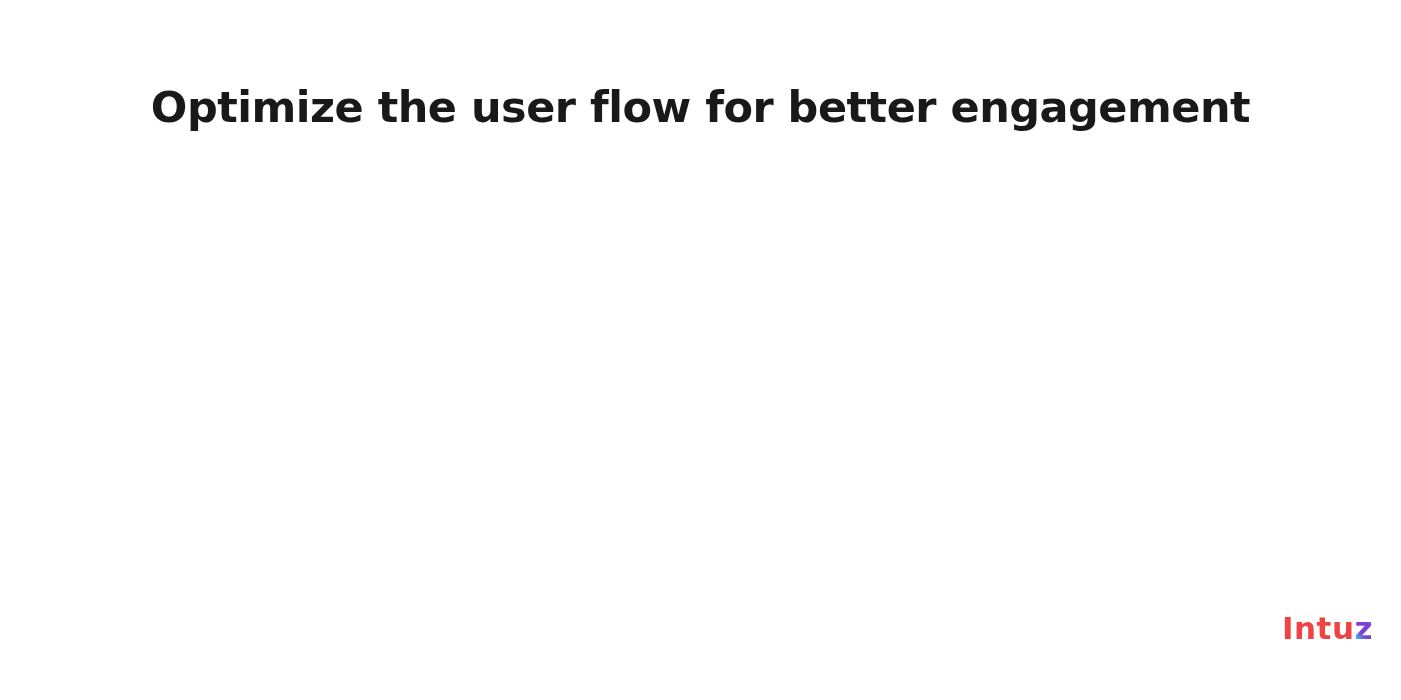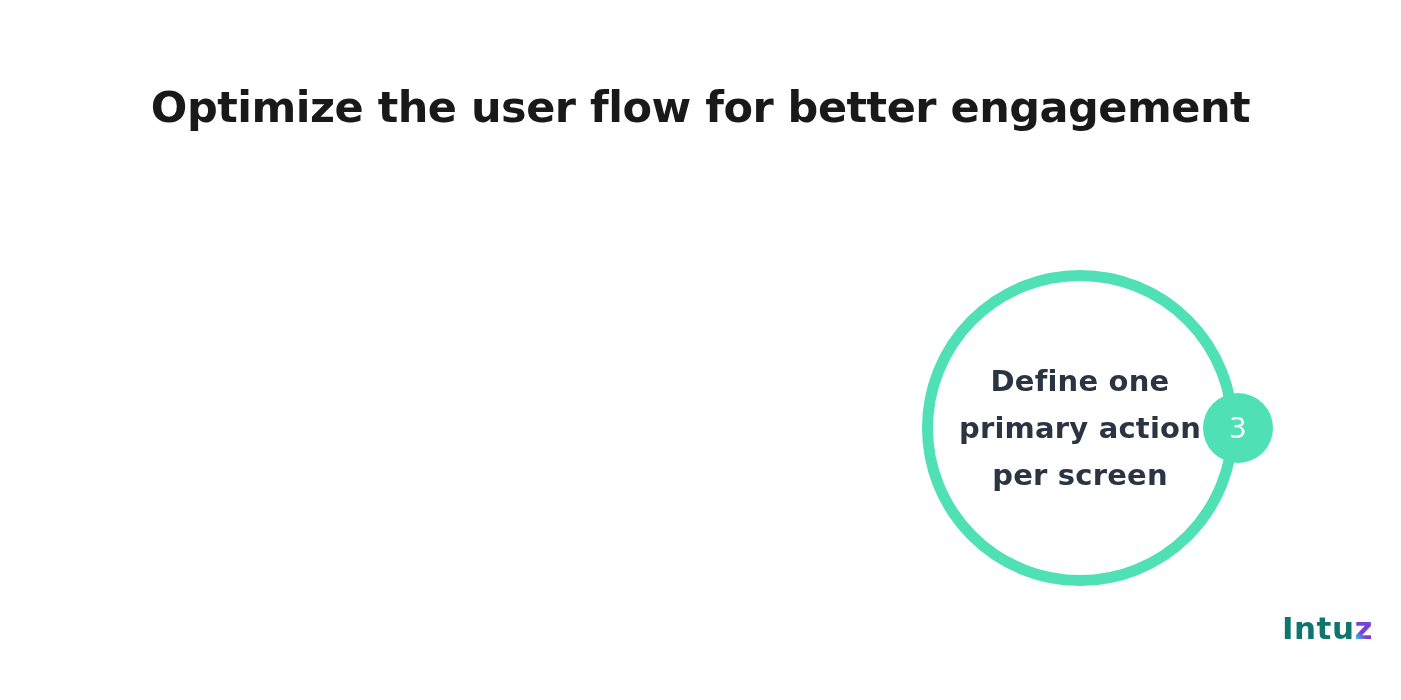--- a/index.html
+++ b/index.html
@@ -87,49 +87,38 @@
   .logo {
     position: absolute;
     right: 28px;
     bottom: 24px;
     font-size: 31px;
     font-weight: 700;
     letter-spacing: 0.5px;
     line-height: 1;
   }
   .logo-main {
-    color: #0f766e;
+    color: #ef4444;
   }
   .logo-z {
     background: linear-gradient(225deg, #2BE2E2 8%, #7B3FD6 35%, #7B3FD6 62%, #2BE2E2 88%);
     -webkit-background-clip: text;
     background-clip: text;
     color: transparent;
   }
 </style>
 </head>
 <body>
 
 <div class="canvas">
 
   <h1 class="title">Optimize the user flow for better engagement</h1>
 
   <section class="steps">
 
 
 
-    <div class="step step-3">
-      <div class="ring" style="border-color: rgb(79, 224, 181);"></div>
-      <div class="label-wrap">
-        <span class="label">Define one
-primary action
-per screen</span>
-      </div>
-      <div class="badge" style="background-color: rgb(79, 224, 181);">
-        <span>3</span>
-      </div>
-    </div>
 
   </section>
 
   <div class="logo"><span class="logo-main">Intu</span><span class="logo-z">z</span></div>
 
 </div>
 
 </body></html>

